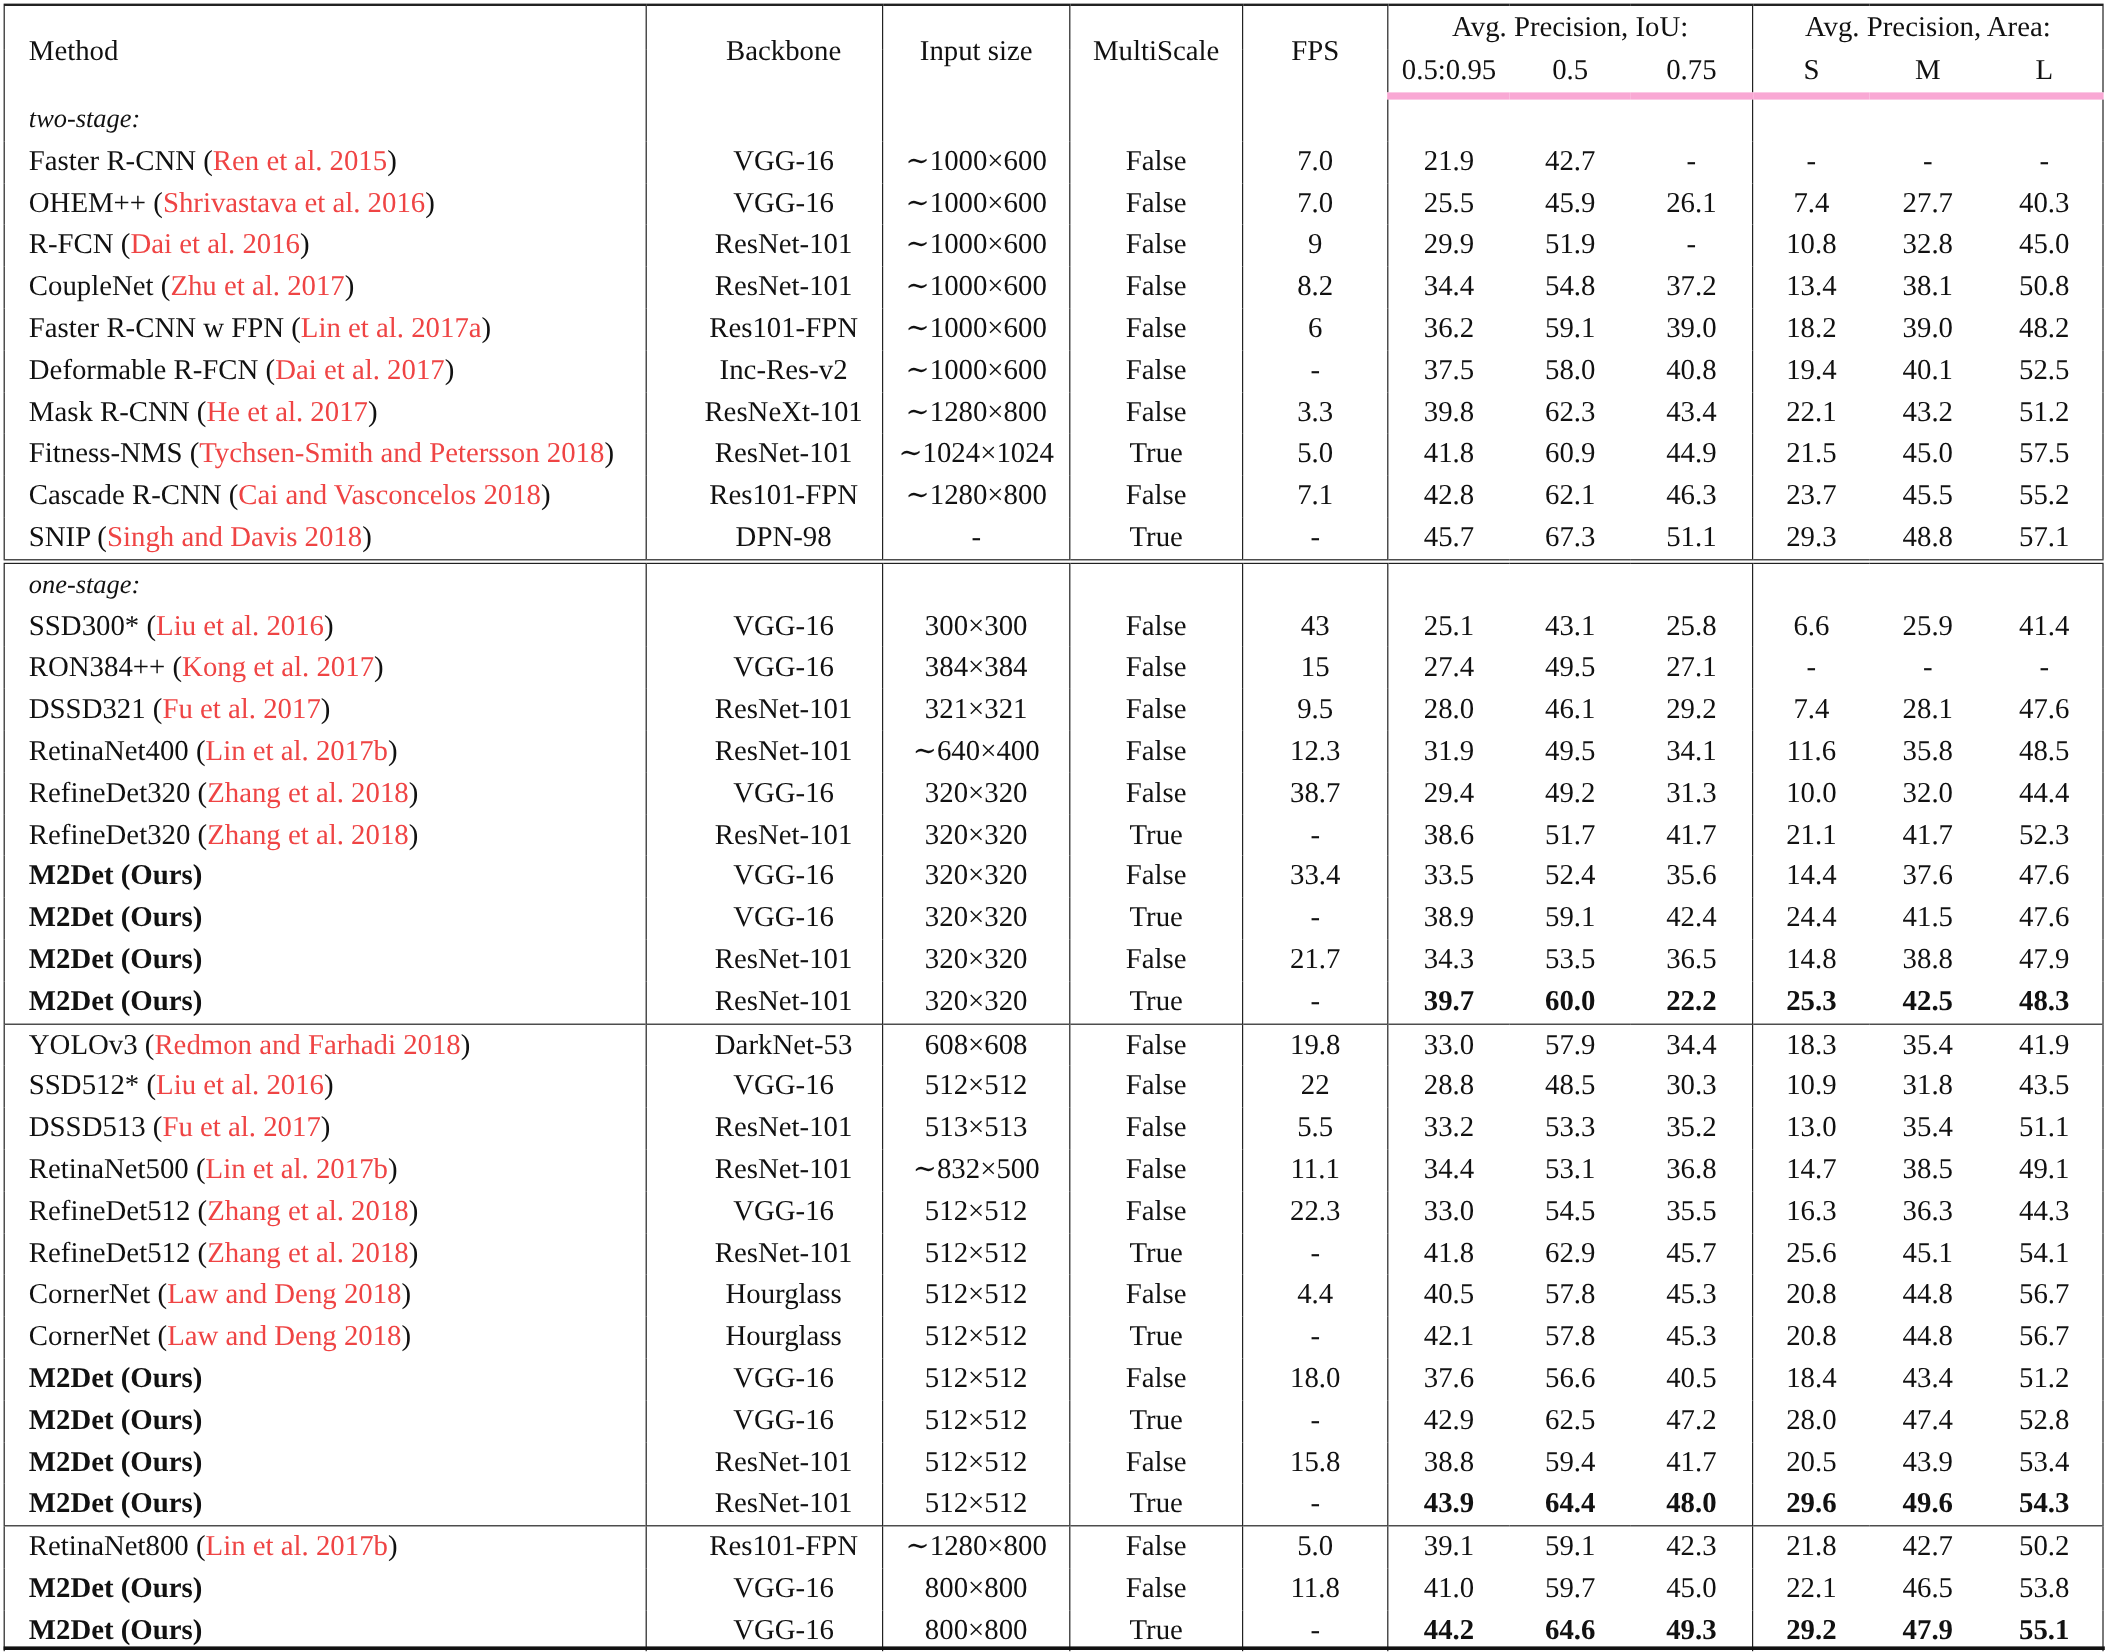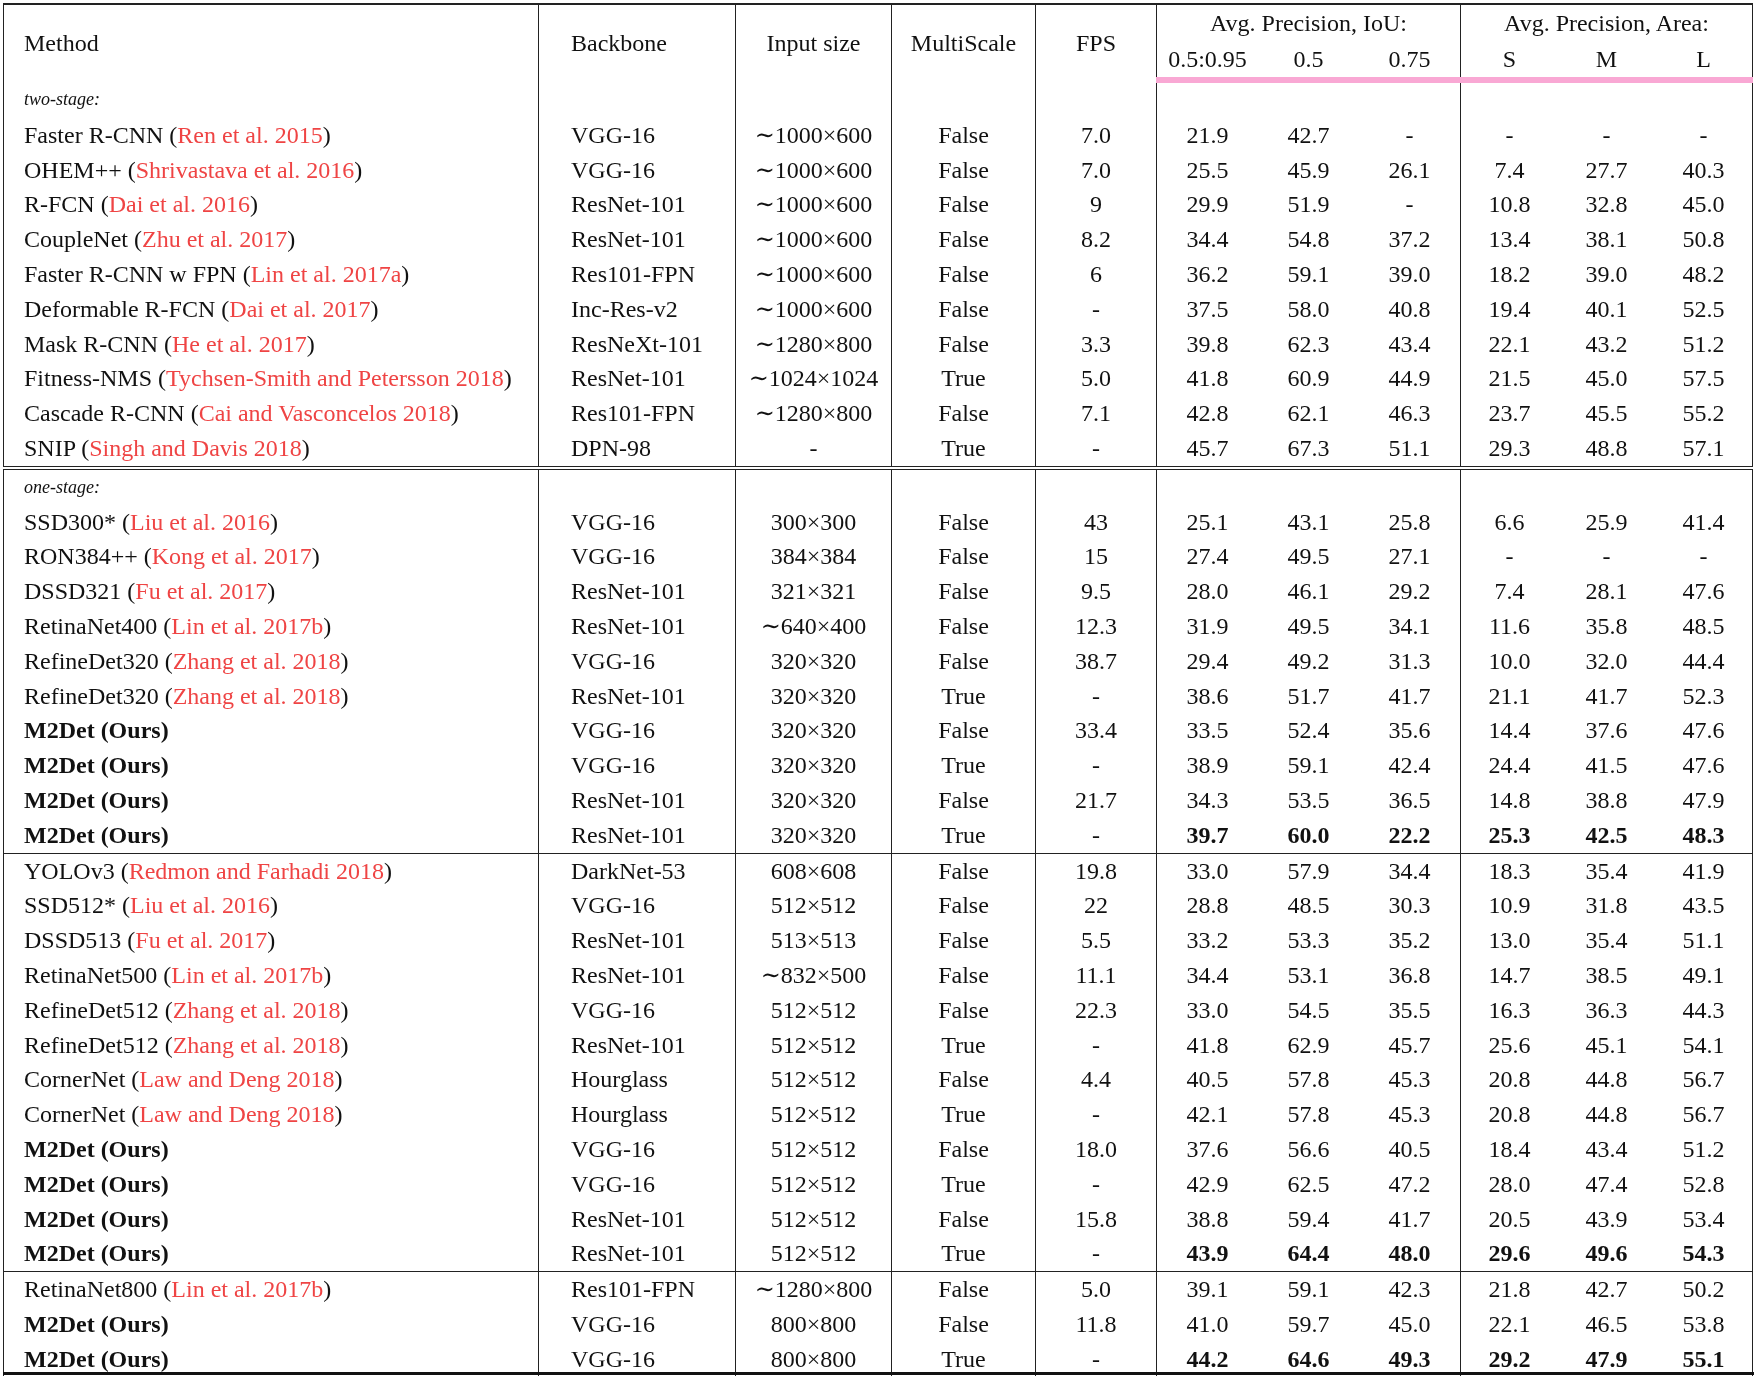--- a/index.html
+++ b/index.html
@@ -1,31 +1,31 @@
 <!DOCTYPE html>
 <html><head>
 <meta charset="utf-8">
 <style>
 html,body{margin:0;padding:0;background:#fff;}
 body{width:1762px;height:1377px;overflow:hidden;font-family:"Liberation Serif","DejaVu Serif",serif;color:#111;}
 #wrap{position:absolute;left:3px;top:3px;width:1968px;}
 table{border-collapse:collapse;font-size:24px;table-layout:fixed;}
 td,th{padding:0;height:34.8px;line-height:34.8px;white-space:nowrap;font-weight:normal;}
 .c0{width:535px;text-align:left;padding-left:20px;box-sizing:border-box;}
-.c1{width:197px;text-align:left;padding-left:32px;box-sizing:border-box;}
+.c1{width:197px;text-align:center;padding-left:32px;box-sizing:border-box;}
 .c2{width:155px;text-align:center;}
 .c3{width:143px;text-align:center;}
 .c4{width:120px;text-align:center;}
 .c5,.c6,.c7{width:101px;text-align:center;}
 .c8,.c9,.c10{width:97px;text-align:center;}
 .vl{border-left:1.6px solid #222;}
 .vr{border-right:1.6px solid #222;}
 .bold{font-weight:bold;}
 .cite{color:#ef4444;}
-.sec{font-style:italic;font-size:18px;}
+.sec{font-style:italic;font-size:22px;}
 .toprule td,.toprule th{border-top:2px solid #222;}
 .hr td{border-top:1.6px solid #222;}
 .dbl td{border-top:4px double #222;}
 .head th{height:36px;line-height:36px;}
 .head2 th{border-bottom:6px solid #f9a8d4;}
 #botrule{position:absolute;left:3px;top:1372px;width:1751px;height:3px;background:#111;}
 </style>
 </head>
 <body>
 

